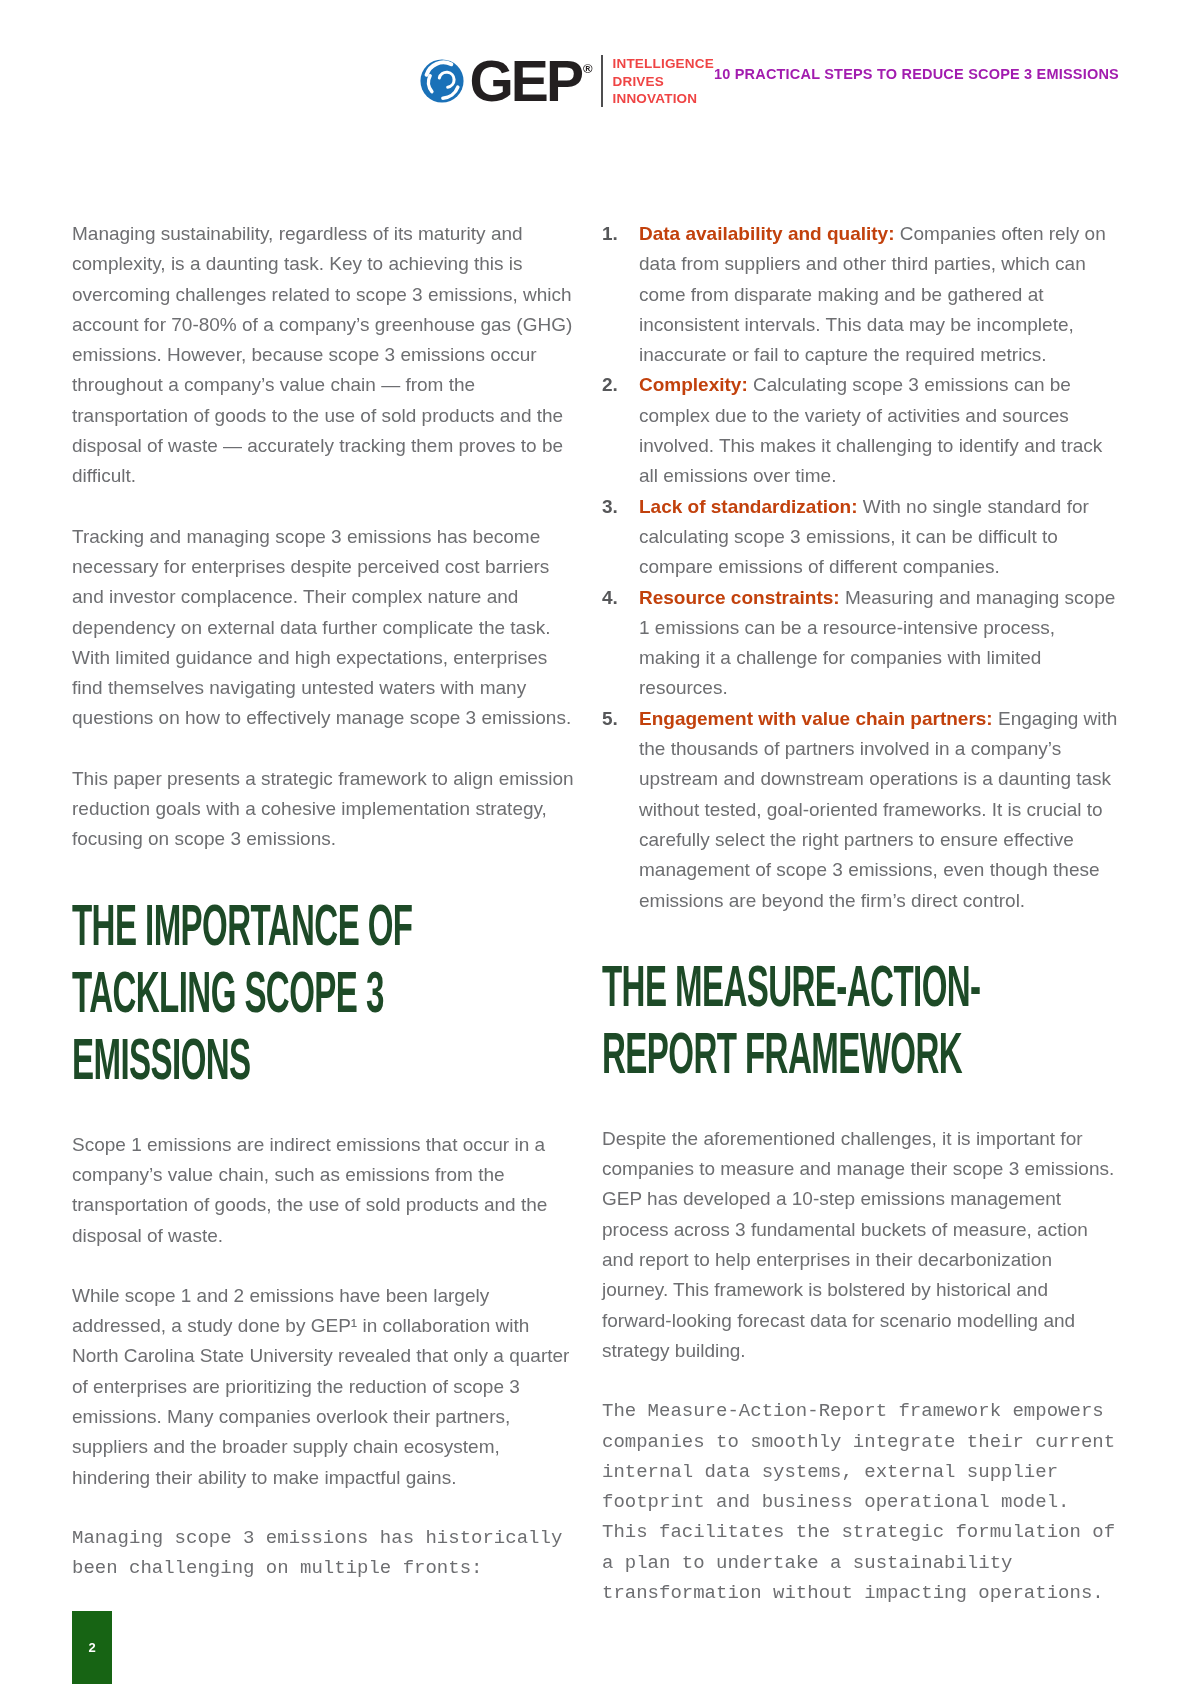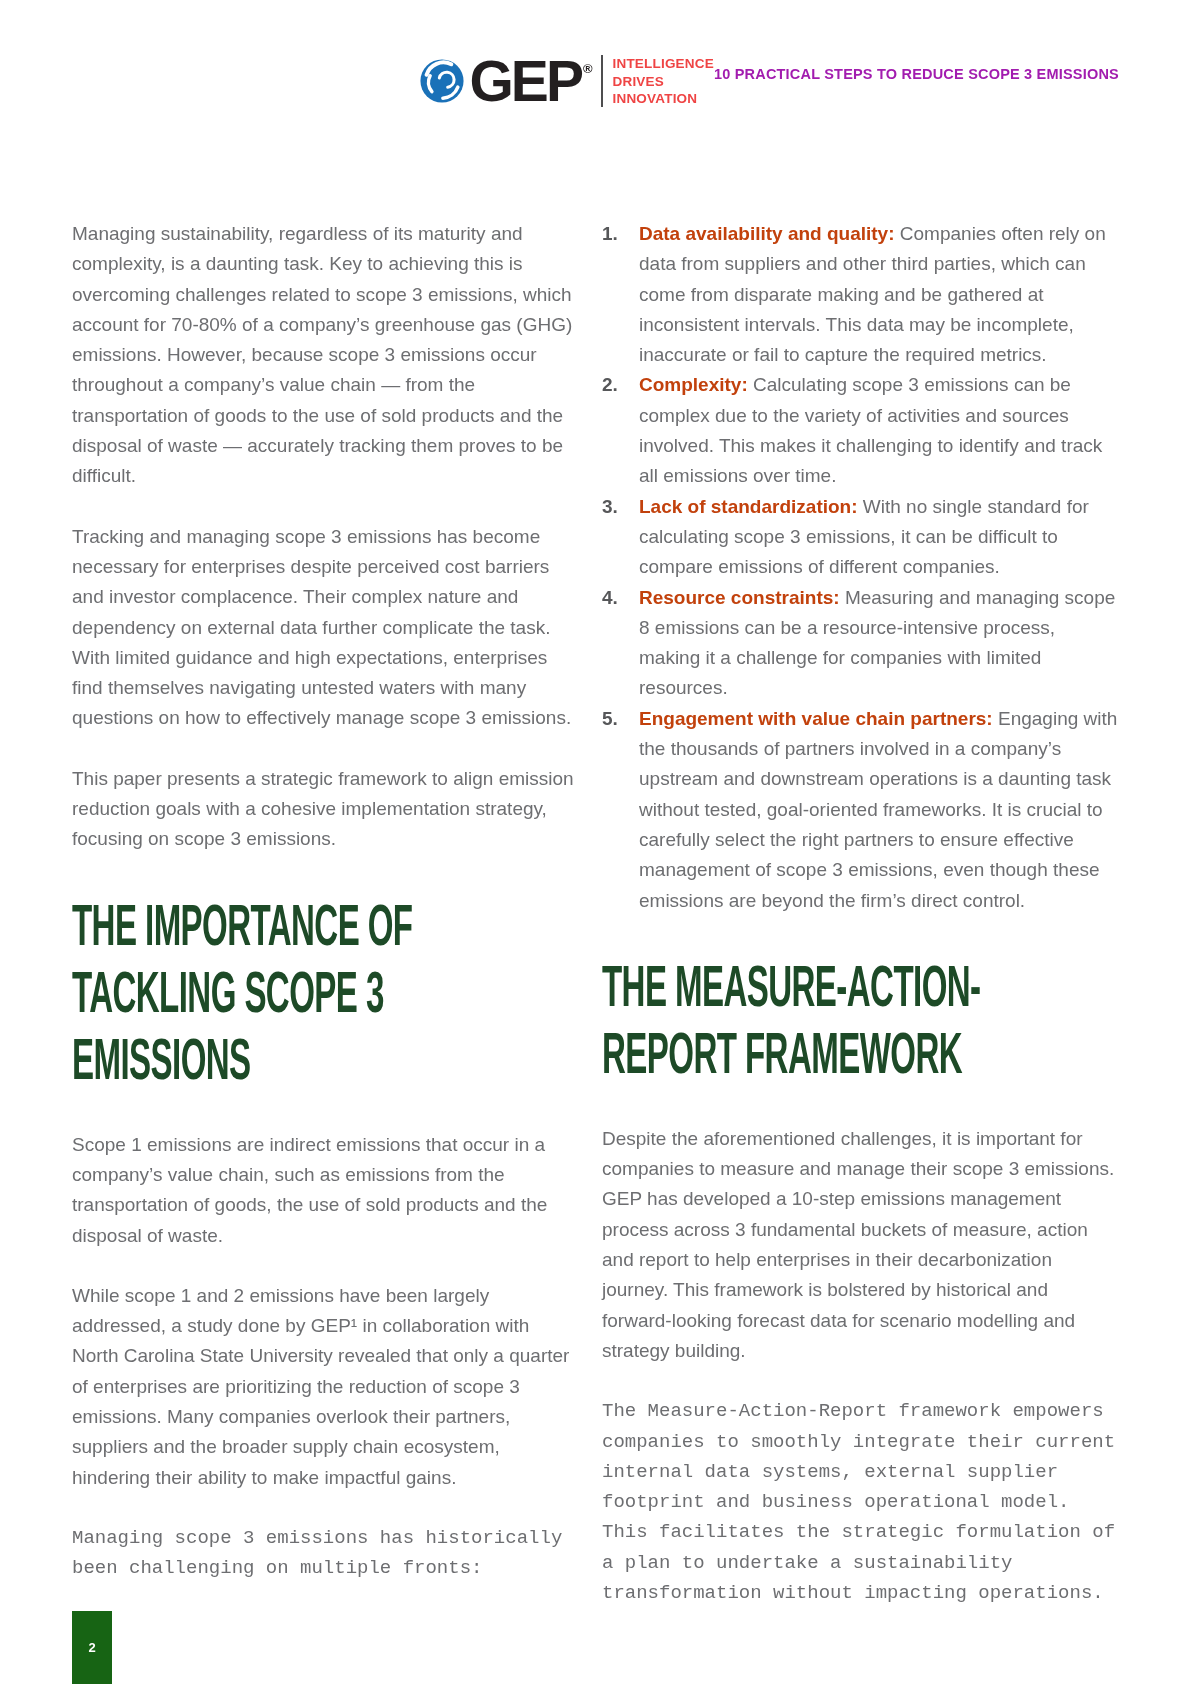--- a/index.html
+++ b/index.html
@@ -94,21 +94,21 @@
           <div class="num-text"><span class="num-label">Complexity:</span><span> Calculating scope 3 emissions can be complex due to the variety of activities and sources involved. This makes it challenging to identify and track all emissions over time.</span></div>
         </div>
 
         <div class="num-item">
           <div class="num-cell">3.</div>
           <div class="num-text"><span class="num-label">Lack of standardization:</span><span> With no single standard for calculating scope 3 emissions, it can be difficult to compare emissions of different companies.</span></div>
         </div>
 
         <div class="num-item">
           <div class="num-cell">4.</div>
-          <div class="num-text"><span class="num-label">Resource constraints:</span><span> Measuring and managing scope 8 emissions can be a resource-intensive process, making it a challenge for companies with limited resources.</span></div>
+          <div class="num-text"><span class="num-label">Resource constraints:</span><span> Measuring and managing scope 1 emissions can be a resource-intensive process, making it a challenge for companies with limited resources.</span></div>
         </div>
 
         <div class="num-item">
           <div class="num-cell">5.</div>
           <div class="num-text"><span class="num-label">Engagement with value chain partners:</span><span> Engaging with the thousands of partners involved in a company’s upstream and downstream operations is a daunting task without tested, goal-oriented frameworks. It is crucial to carefully select the right partners to ensure effective management of scope 3 emissions, even though these emissions are beyond the firm’s direct control.</span></div>
         </div>
 
       </div>
 
       <h2 class="green">THE MEASURE-ACTION-

